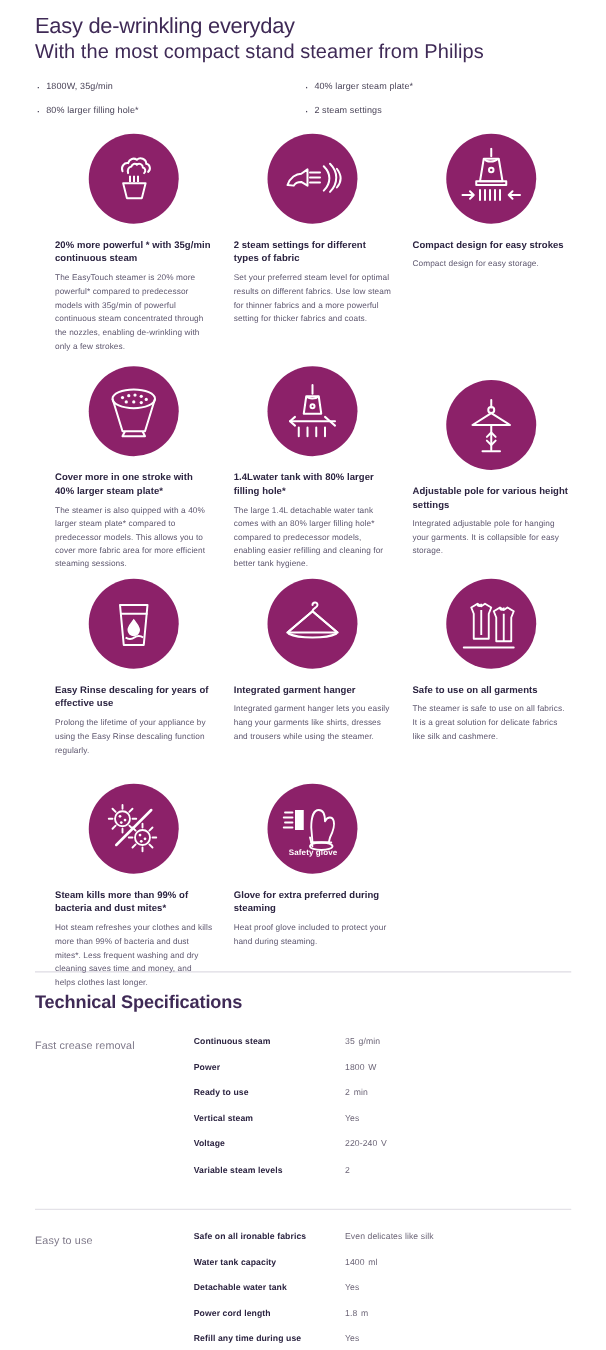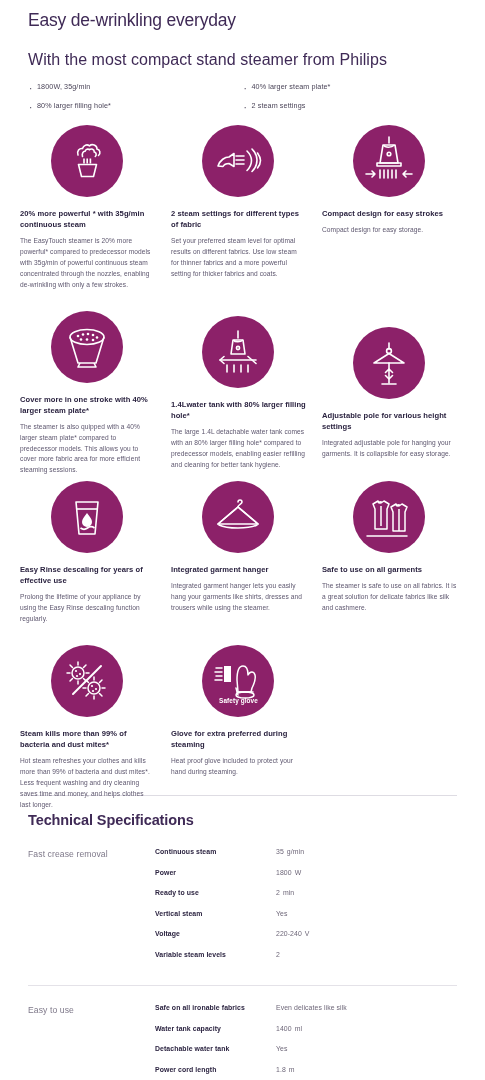--- a/index.html
+++ b/index.html
@@ -21,21 +21,21 @@
   .hero {
     padding: 10px 28px 0 28px;
   }
 
   .hero-title {
     font-size: 17.5px;
     color: #3f2a56;
     font-weight: 400;
     letter-spacing: -0.2px;
     line-height: 1.25;
-    margin-bottom: 19px;
+    margin-bottom: 1px;
   }
 
   .hero-subtitle {
     font-size: 16px;
     color: #3f2a56;
     font-weight: 400;
     letter-spacing: 0.05px;
     margin-bottom: 13px;
   }
 
@@ -62,21 +62,21 @@
     content: "\00B7";
     position: absolute;
     left: 1px;
     top: -1px;
     font-size: 10px;
     color: #4a4458;
   }
 
   
   .features {
-    padding: 6px 20px 0 12px;
+    padding: 6px 20px 0 36px;
   }
 
   .feat-row {
     display: flex;
   }
 
   .feat-cell {
     width: 33.3333%;
     padding: 0 8px;
   }

